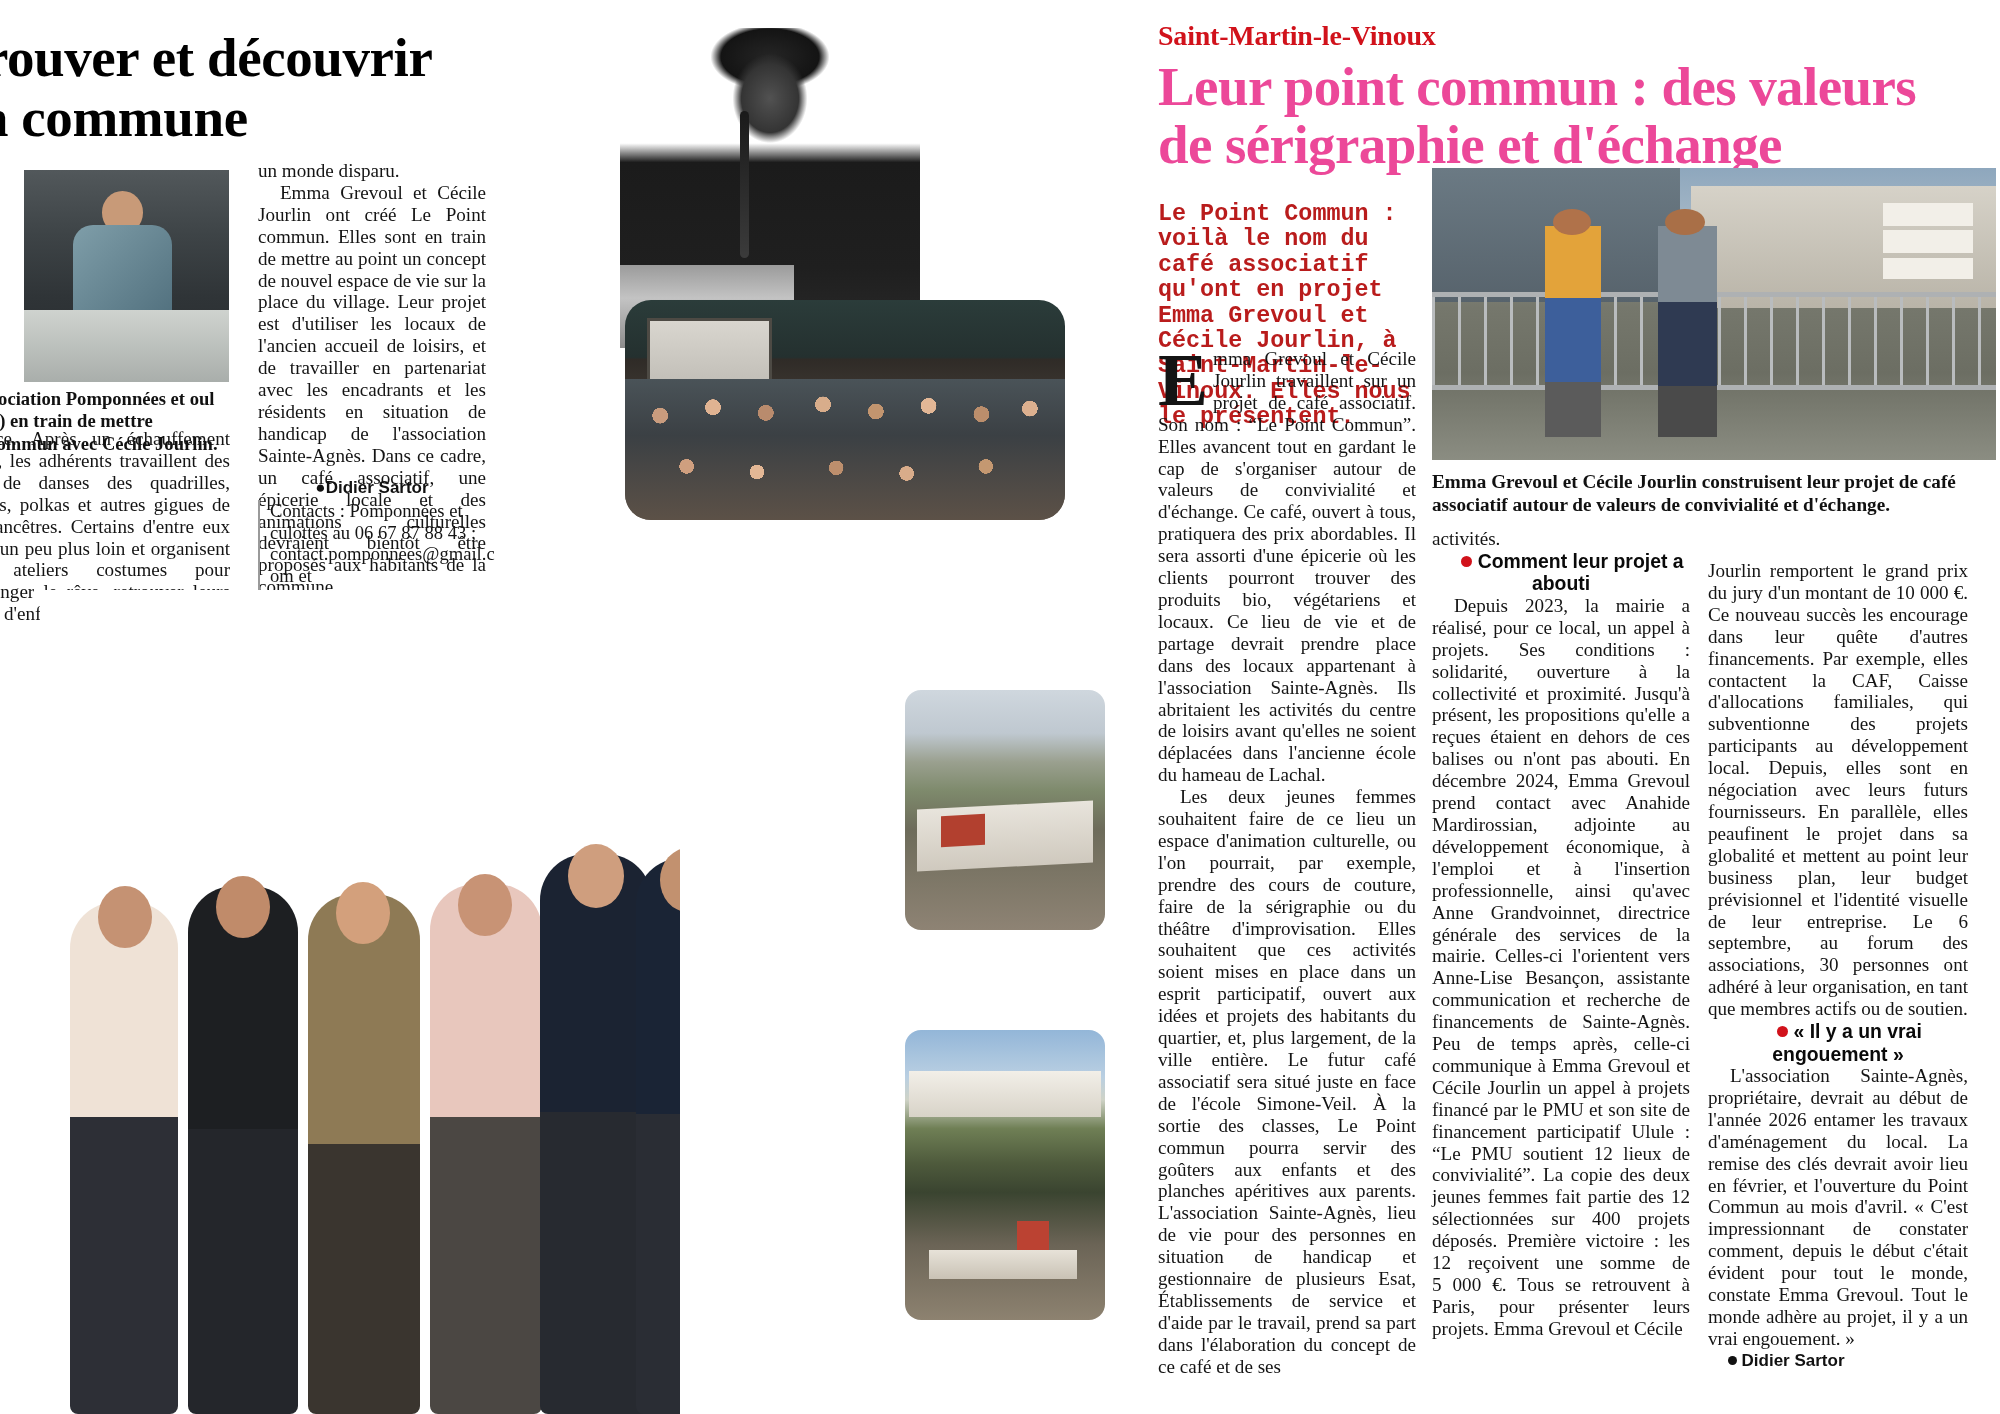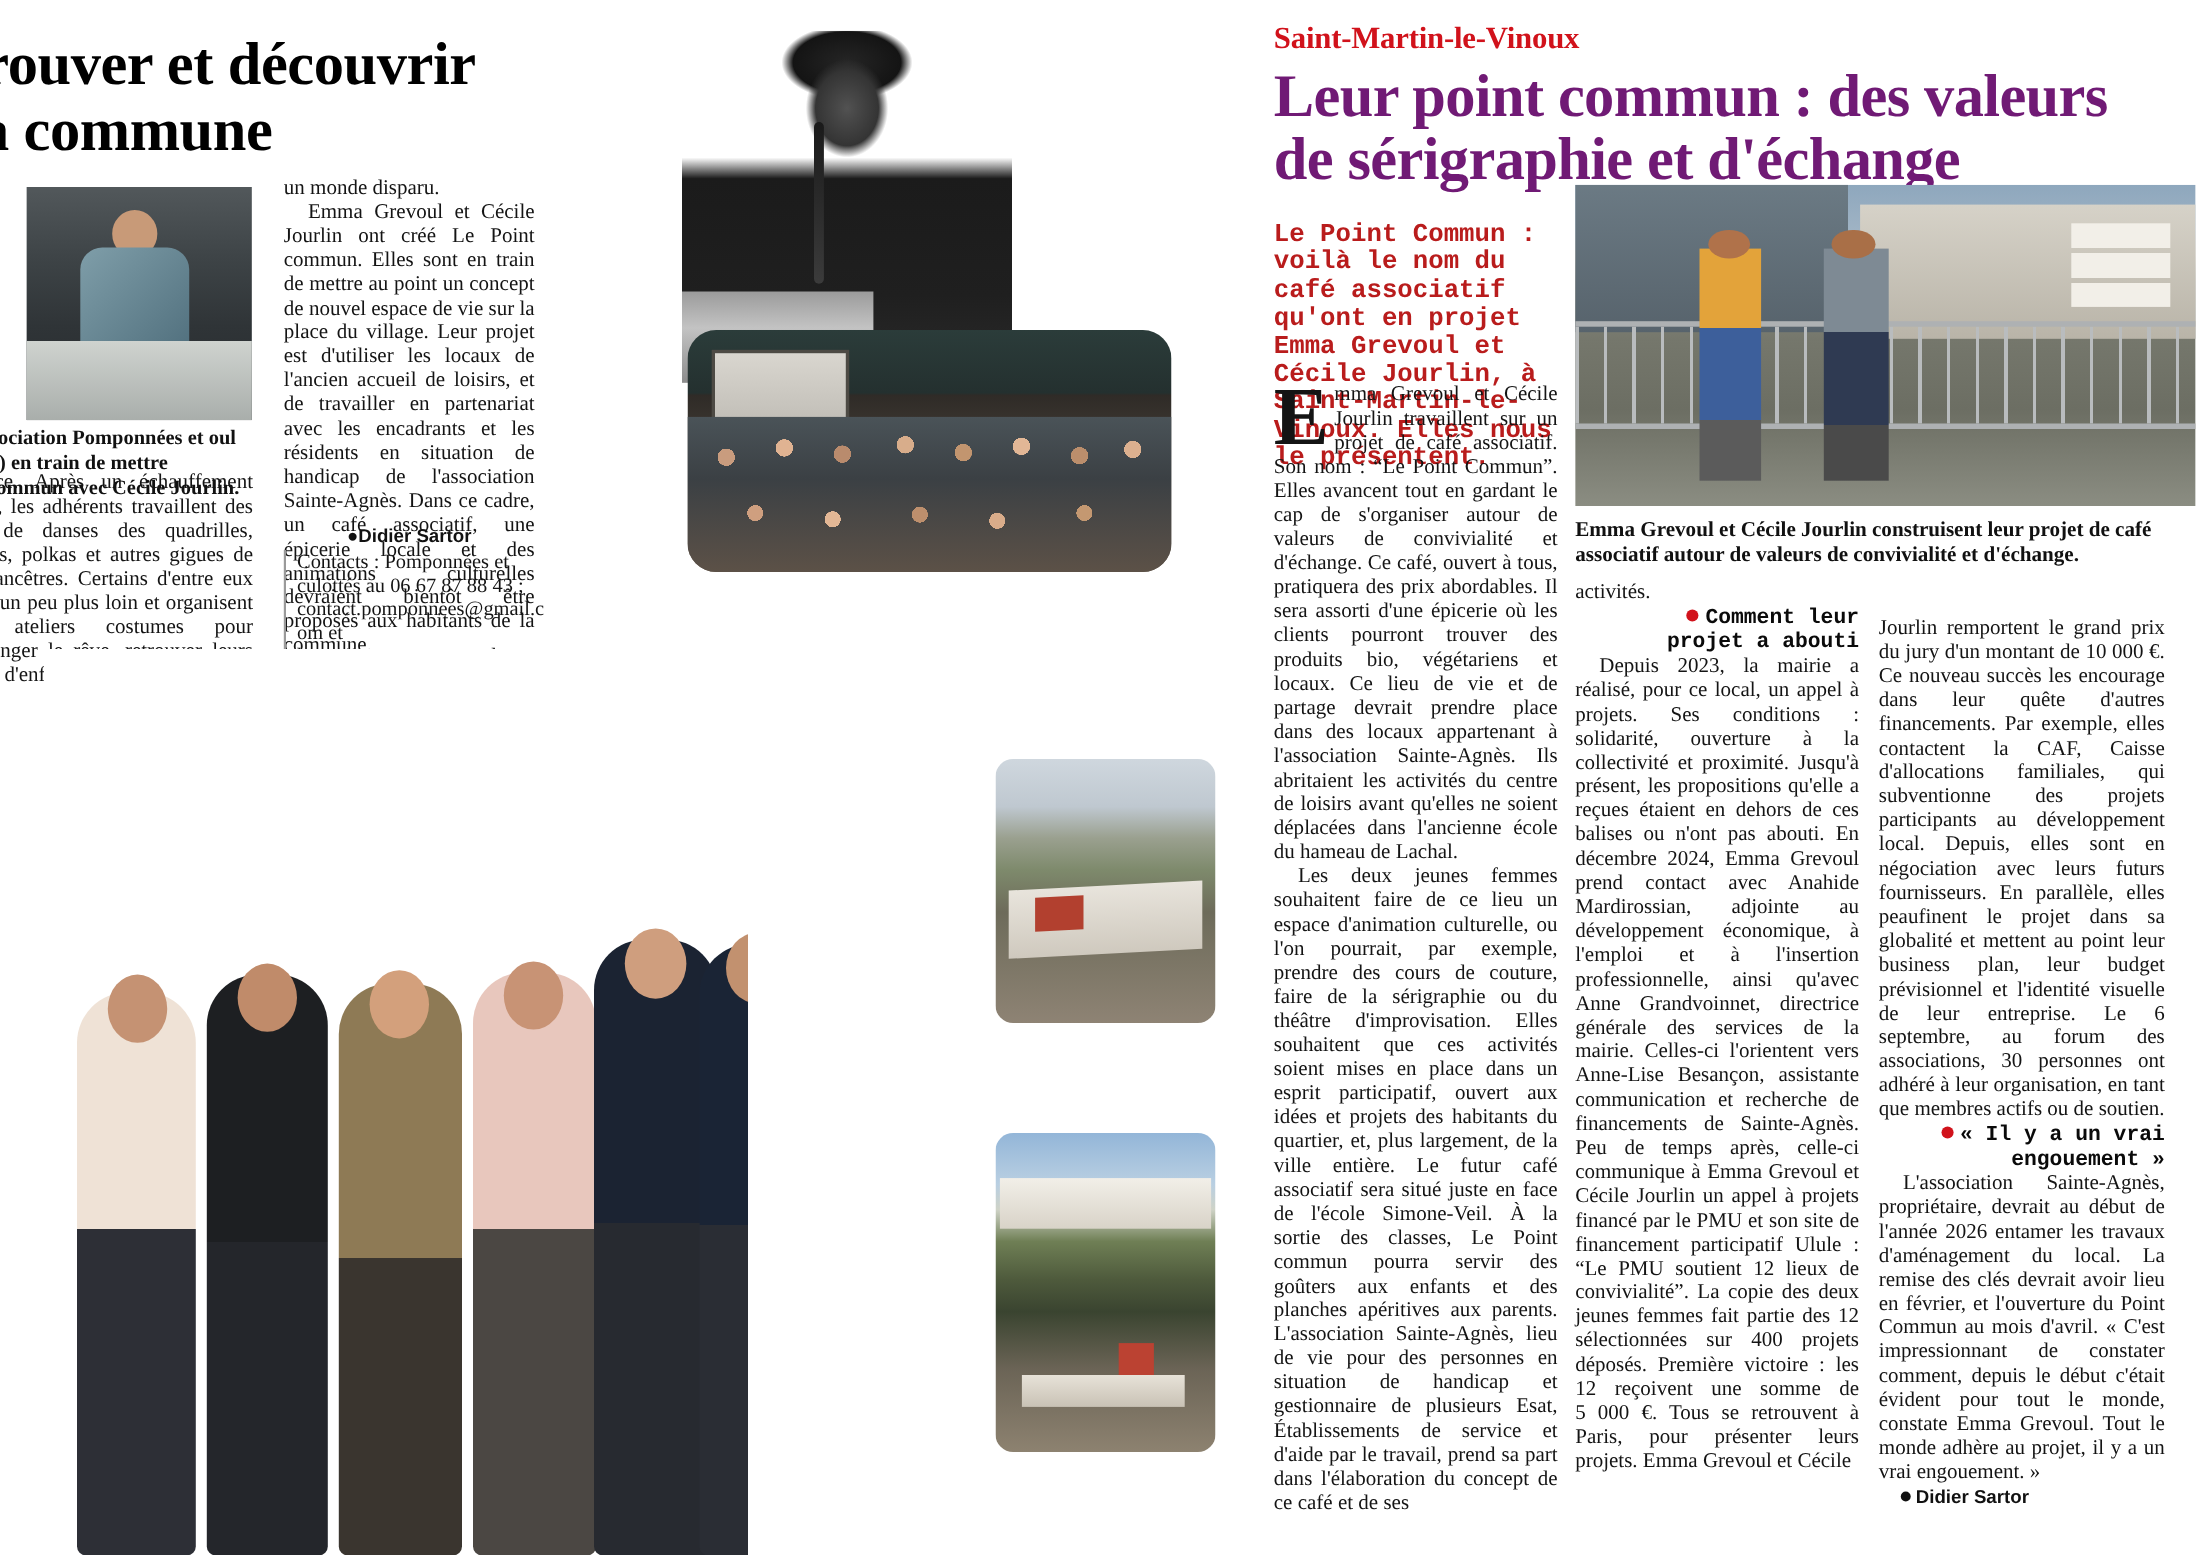--- a/index.html
+++ b/index.html
@@ -112,21 +112,21 @@
     letter-spacing: -0.2px;
     color: #d1121b;
   }
   #right-headline {
     position: absolute; left: 8px; top: 58px; width: 840px;
     font-family: "Liberation Serif", serif;
     font-weight: 700;
     font-size: 55px;
     line-height: 58px;
     letter-spacing: -0.6px;
-    color: #701a75;
+    color: #ec4899;
   }
 
   #chapeau {
     position: absolute; left: 8px; top: 202px; width: 258px;
     font-family: Liberation Mono, monospace;
     font-weight: 700;
     font-size: 23.4px;
     line-height: 25.4px;
     color: #b91c1c;
   }
@@ -150,29 +150,29 @@
     float: left;
     font-family: "Liberation Serif", serif;
     font-weight: 700;
     font-size: 75px;
     line-height: 58px;
     padding-right: 5px;
     padding-top: 3px;
   }
 
   .subhead {
-    font-family: Liberation Mono, monospace;
+    font-family: Liberation Sans, sans-serif;
     font-weight: 700;
     font-size: 19.4px;
     line-height: 22.5px;
     color: #0a0a0a;
     text-indent: 0;
     margin-top: 20px;
     margin-bottom: 4px;
-    text-align: right;
+    text-align: center;
   }
   .subhead .dot {
     display: inline-block;
     width: 11px; height: 11px;
     border-radius: 50%;
     background: #d1121b;
     margin-right: 6px;
     vertical-align: 1px;
   }
   .byline {

